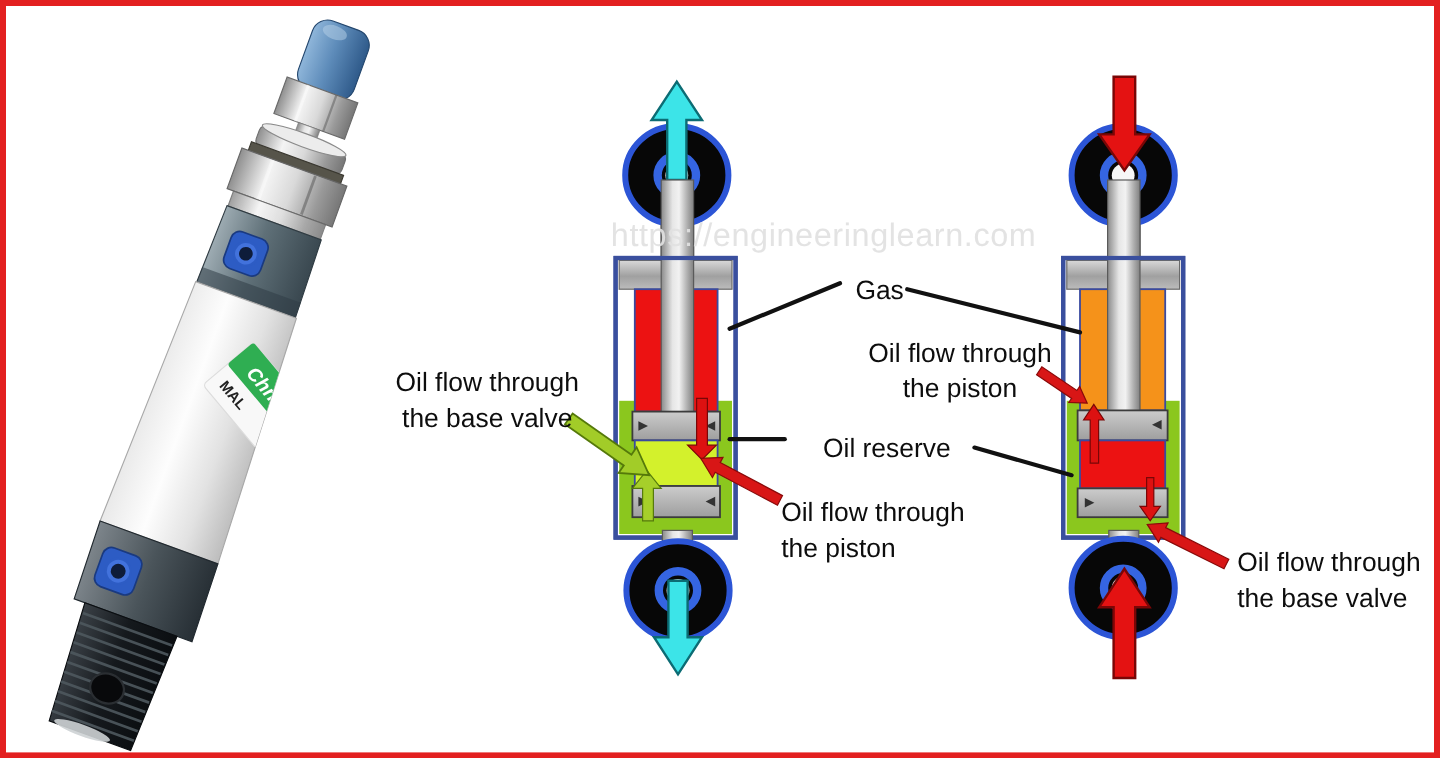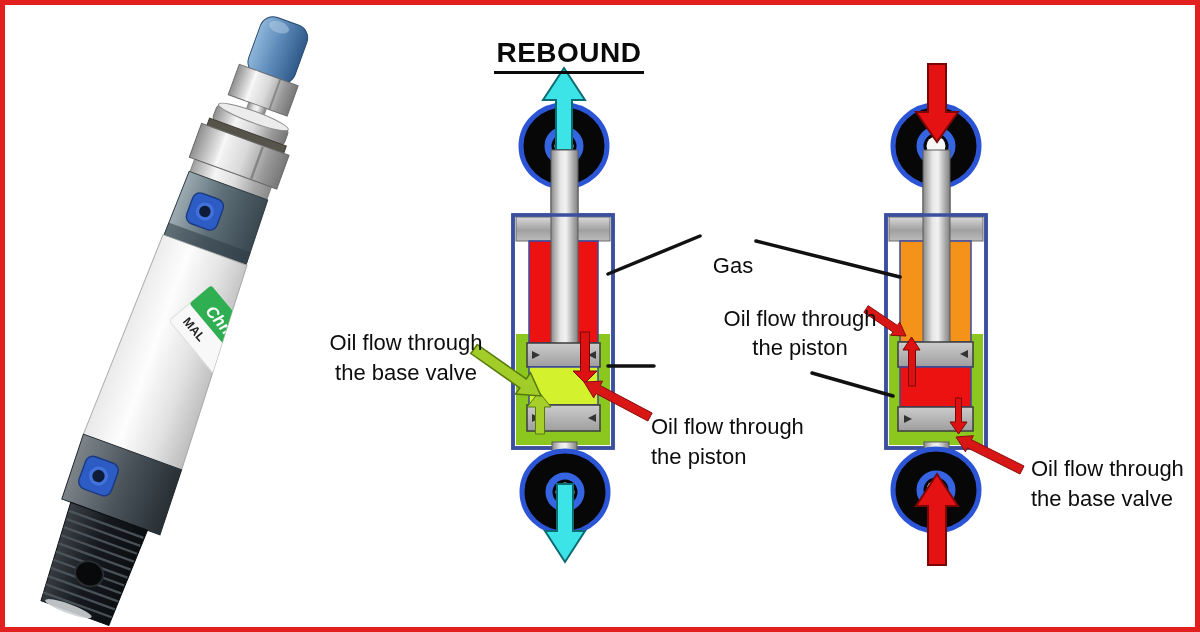--- a/index.html
+++ b/index.html
@@ -8,21 +8,21 @@
     border:5px solid #e32020;background:#ffffff;overflow:hidden;
     font-family:"Liberation Sans", sans-serif;
   }
   .abs{position:absolute;}
   .title{
     font-weight:800;font-size:28px;line-height:1.08;color:#0a0a0a;
     text-align:center;border-bottom:3px solid #0a0a0a;padding-bottom:3px;
     letter-spacing:.5px;
   }
   .lbl{font-size:22px;line-height:1.32;color:#0d0d0d;}
-  .center{text-align:center;margin-top:24px;}
+  .center{text-align:center;}
   .caption{font-size:29px;color:#1c1c1c;text-align:center;}
   .watermark{font-size:27px;letter-spacing:.5px;color:rgba(225,225,225,.92);white-space:nowrap;}
   svg{position:absolute;left:0;top:0;}
 </style>
 </head>
 <body>
 
 <div class="frame">
 
   <svg width="1190" height="622" viewBox="5 5 1190 622">
@@ -237,30 +237,31 @@
       <line x1="756" y1="241" x2="900" y2="277"></line>
       <line x1="654" y1="366" x2="608" y2="366"></line>
       <line x1="812" y1="373" x2="893" y2="396"></line>
     </g>
     <polygon points="470.8,353.5 519.8,387.9 515.5,394.1 541,396 530.5,372.7 526.2,378.9 477.2,344.5" fill="#a2cc28" stroke="#55790a" stroke-width="1.5"></polygon>
     <polygon points="652.1,413.0 600.2,385.5 602.5,381.1 584,382 593.7,397.9 596.0,393.5 647.9,421.0" fill="#d81616" stroke="#8a0a0a" stroke-width="1"></polygon>
     <polygon points="863.8,312.3 893.0,332.0 890.7,335.3 906,336 899.7,322.1 897.4,325.4 868.2,305.7" fill="#d81616" stroke="#8a0a0a" stroke-width="1"></polygon>
     <polygon points="1024.0,466.0 971.4,439.7 973.4,435.7 956,437 965.4,451.8 967.4,447.8 1020.0,474.0" fill="#d81616" stroke="#8a0a0a" stroke-width="1"></polygon>
   </svg>
 
-  <div class="abs title" style="left:489px;top:33px;width:150px;">REBOUND</div>
-
+
+  <div class="abs watermark" style="left:504px;top:176px;">https://engineeringlearn.com</div>
 
   <div class="abs lbl center" style="left:698px;top:222px;width:60px;">Gas</div>
 
   <div class="abs lbl center" style="left:703px;top:275px;width:184px;">
     <div>Oil flow through</div>
     <div>the piston</div>
   </div>
 
+  <div class="abs lbl center" style="left:658px;top:354px;width:152px;">Oil reserve</div>
 
   <div class="abs lbl" style="left:646px;top:407px;width:180px;line-height:1.36;">
     <div>Oil flow through</div>
     <div>the piston</div>
   </div>
 
   <div class="abs lbl center" style="left:308px;top:299px;width:186px;line-height:1.36;">
     <div>Oil flow through</div>
     <div>the base valve</div>
   </div>

